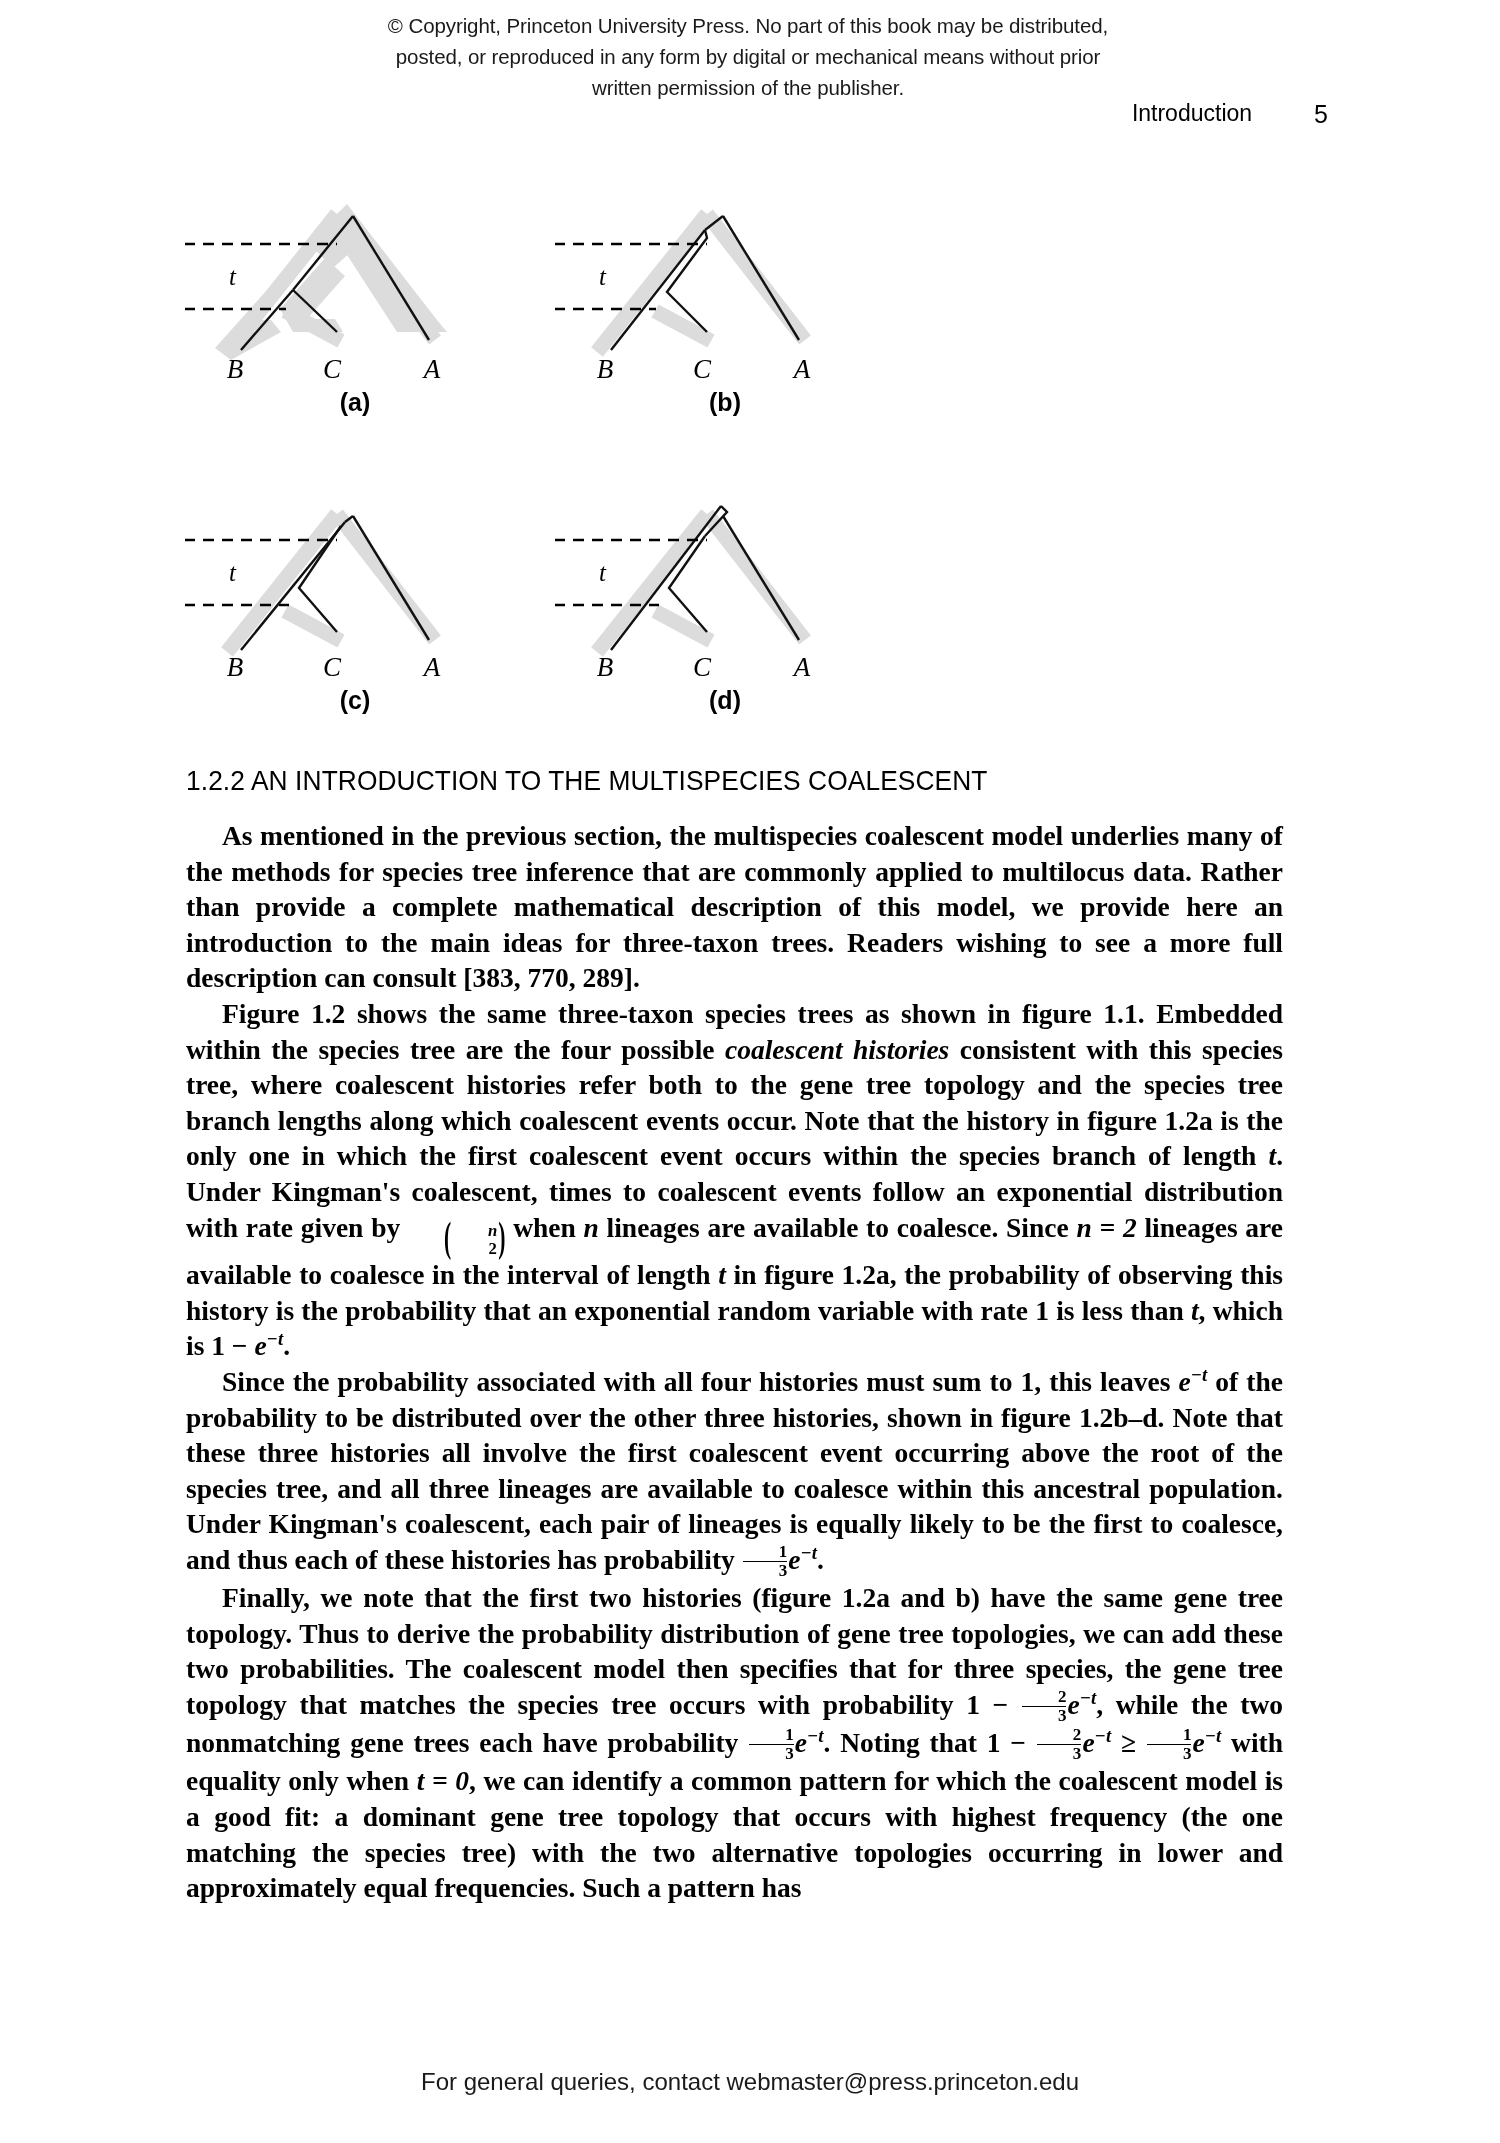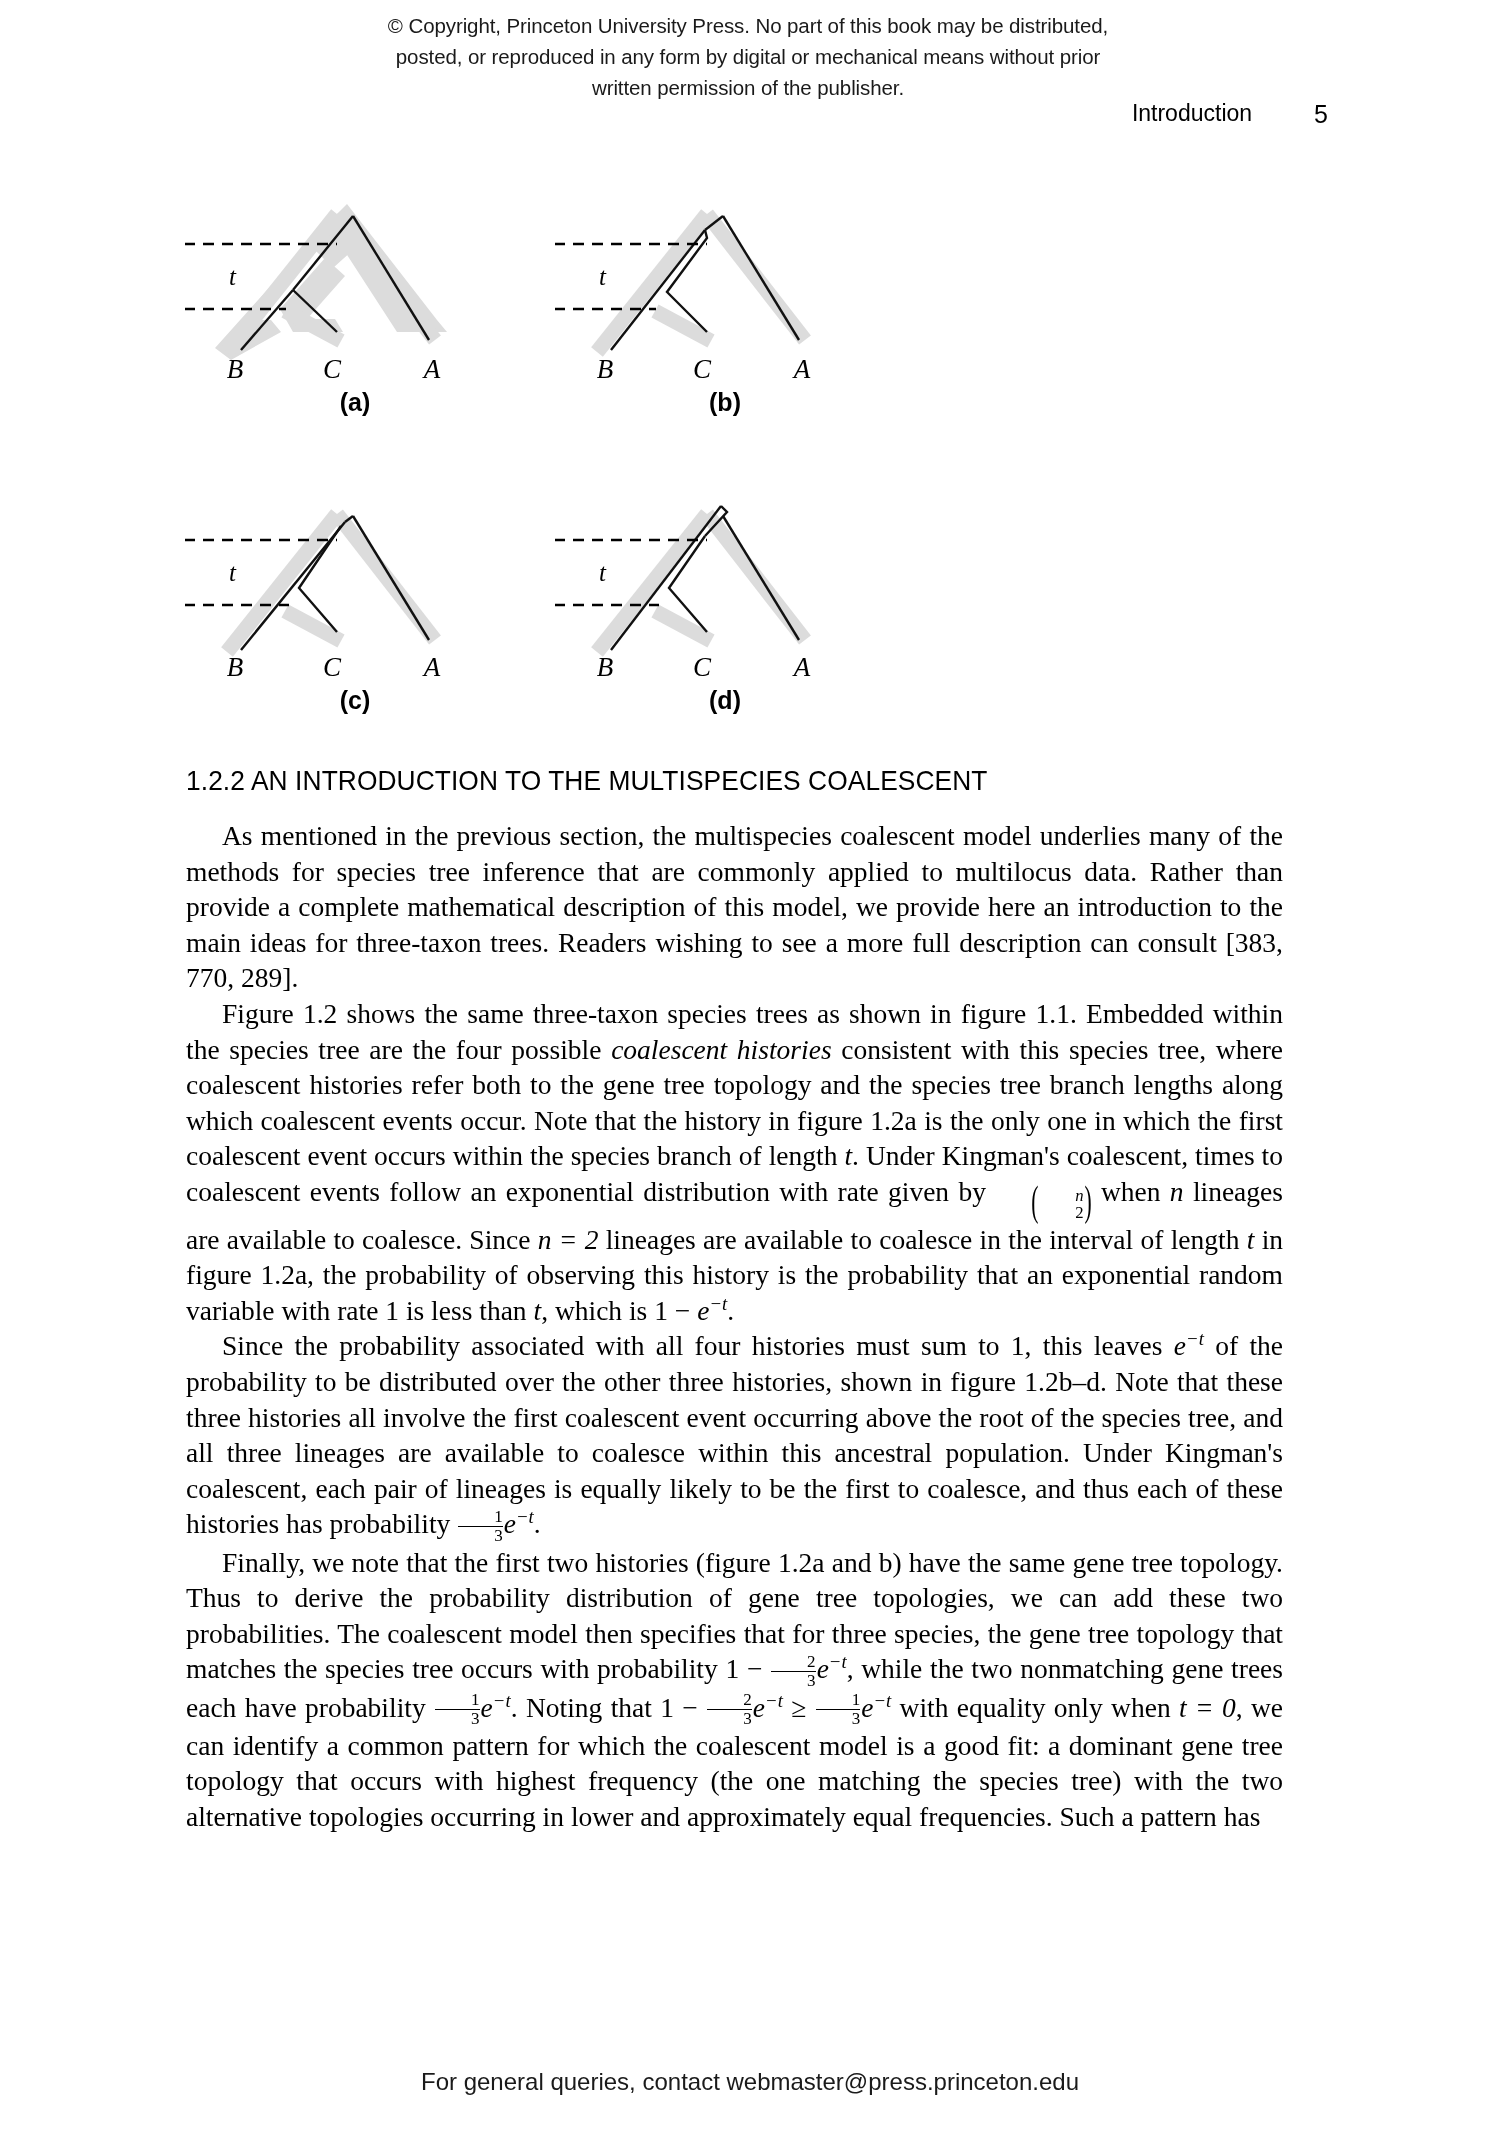--- a/index.html
+++ b/index.html
@@ -121,20 +121,21 @@
     width: 1097px;
     font-size: 27.5px;
     line-height: 35.6px;
     text-align: justify;
     text-justify: inter-word;
     color: #000;
   }
   .body-text p {
     margin: 0;
     text-indent: 36px;
+    font-weight: bold;
   }
 
   i, .it { font-style: italic; }
 
   
   .mi { font-style: italic; }
   sup.m { font-size: 0.68em; vertical-align: super; line-height: 0; }
   .frac {
     display: inline-block;
     vertical-align: -0.42em;

